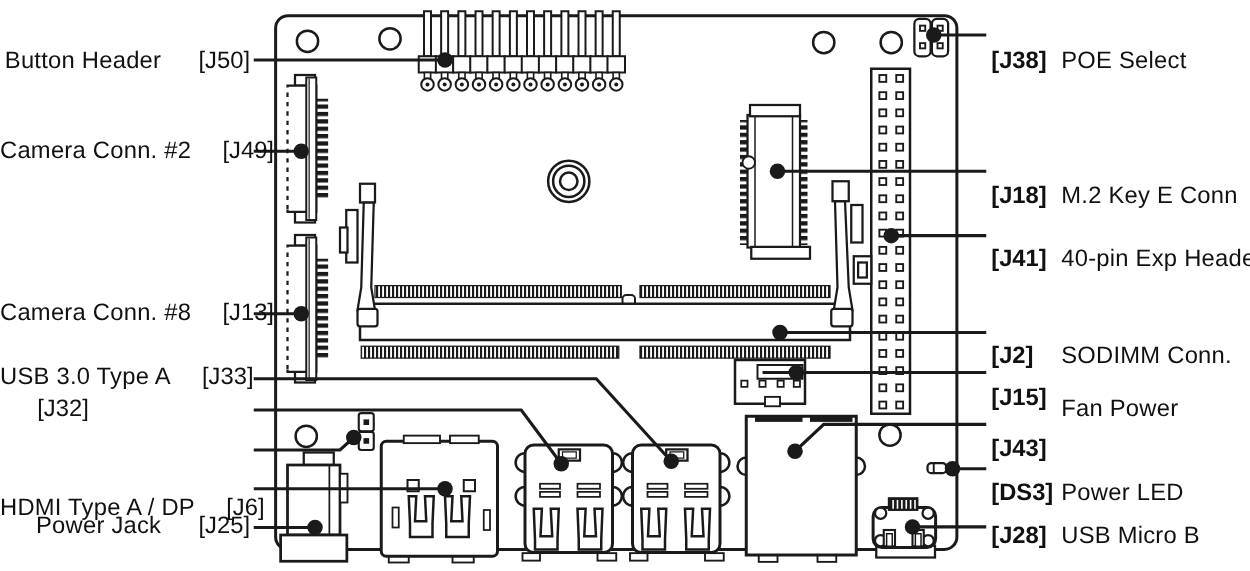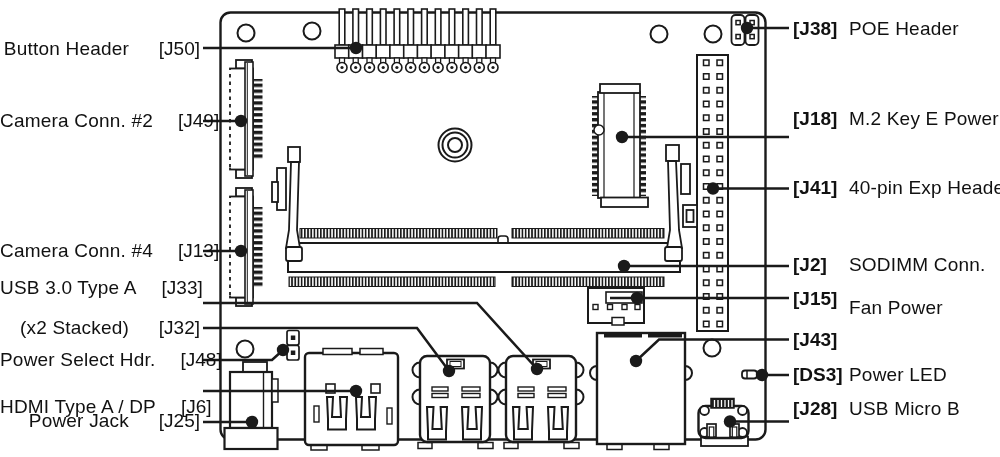--- a/index.html
+++ b/index.html
@@ -6,21 +6,21 @@
   #stage{position:relative;width:1000px;height:457px;background:#fff;overflow:hidden;
          font-family:"Liberation Sans","DejaVu Sans",sans-serif;}
   #board-svg{position:absolute;left:0;top:0;}
   .lbl{position:absolute;height:22px;line-height:22px;font-size:19px;color:#111;
        white-space:nowrap;display:flex;align-items:baseline;}
   .lbl .nm{letter-spacing:.2px;}
   .left{left:0;width:200px;}
   .left .nm{flex:1;text-align:right;}
   .left .tg{width:46px;text-align:right;margin-left:25px;font-weight:normal;}
   .right{left:791px;}
-  .right .tg{width:56px;text-align:left;padding-left:2px;font-weight:bold;}
+  .right .tg{width:56px;text-align:left;padding-left:2px;font-weight:bold;margin-top:20px;}
   .right.fan .nm{position:relative;top:9px;}
 </style>
 </head>
 <body>
 
 <div id="stage">
 
 <svg id="board-svg" width="1000" height="457" viewBox="0 0 1000 457" xmlns="http://www.w3.org/2000/svg" xmlns:xlink="http://www.w3.org/1999/xlink" fill="#fff" stroke="#1a1a1a">
   <defs>
     <pattern id="tV" width="3.2" height="12" patternUnits="userSpaceOnUse">
@@ -304,51 +304,46 @@
 
 <div class="lbl left" style="top:38px">
   <span class="nm">Button Header</span>
   <span class="tg">[J50]</span>
 </div>
 <div class="lbl left" style="top:110px">
   <span class="nm">Camera Conn. #2</span>
   <span class="tg">[J49]</span>
 </div>
 <div class="lbl left" style="top:240px">
-  <span class="nm">Camera Conn. #4</span>
+  <span class="nm">Camera Conn. #8</span>
   <span class="tg">[J13]</span>
 </div>
-<div class="lbl left" style="top:277px">
+<div class="lbl left" style="top:291px">
   <span class="nm">USB 3.0 Type A</span>
   <span class="tg">[J33]</span>
 </div>
 <div class="lbl left" style="top:317px">
-  <span class="nm">(x2 Stacked)</span>
   <span class="tg">[J32]</span>
-</div>
-<div class="lbl left" style="top:349px">
-  <span class="nm">Power Select Hdr.</span>
-  <span class="tg">[J48]</span>
 </div>
 <div class="lbl left" style="top:396px">
   <span class="nm">HDMI Type A / DP</span>
   <span class="tg">[J6]</span>
 </div>
 <div class="lbl left" style="top:410px">
   <span class="nm">Power Jack</span>
   <span class="tg">[J25]</span>
 </div>
 
 <div class="lbl right" style="top:18px">
   <span class="tg">[J38]</span>
-  <span class="nm">POE Header</span>
-</div>
-<div class="lbl right" style="top:108px">
+  <span class="nm">POE Select</span>
+</div>
+<div class="lbl right" style="top:126px">
   <span class="tg">[J18]</span>
-  <span class="nm">M.2 Key E Power</span>
+  <span class="nm">M.2 Key E Conn</span>
 </div>
 <div class="lbl right" style="top:177px">
   <span class="tg">[J41]</span>
   <span class="nm">40-pin Exp Header</span>
 </div>
 <div class="lbl right" style="top:254px">
   <span class="tg">[J2]</span>
   <span class="nm">SODIMM Conn.</span>
 </div>
 <div class="lbl right fan" style="top:288px">

